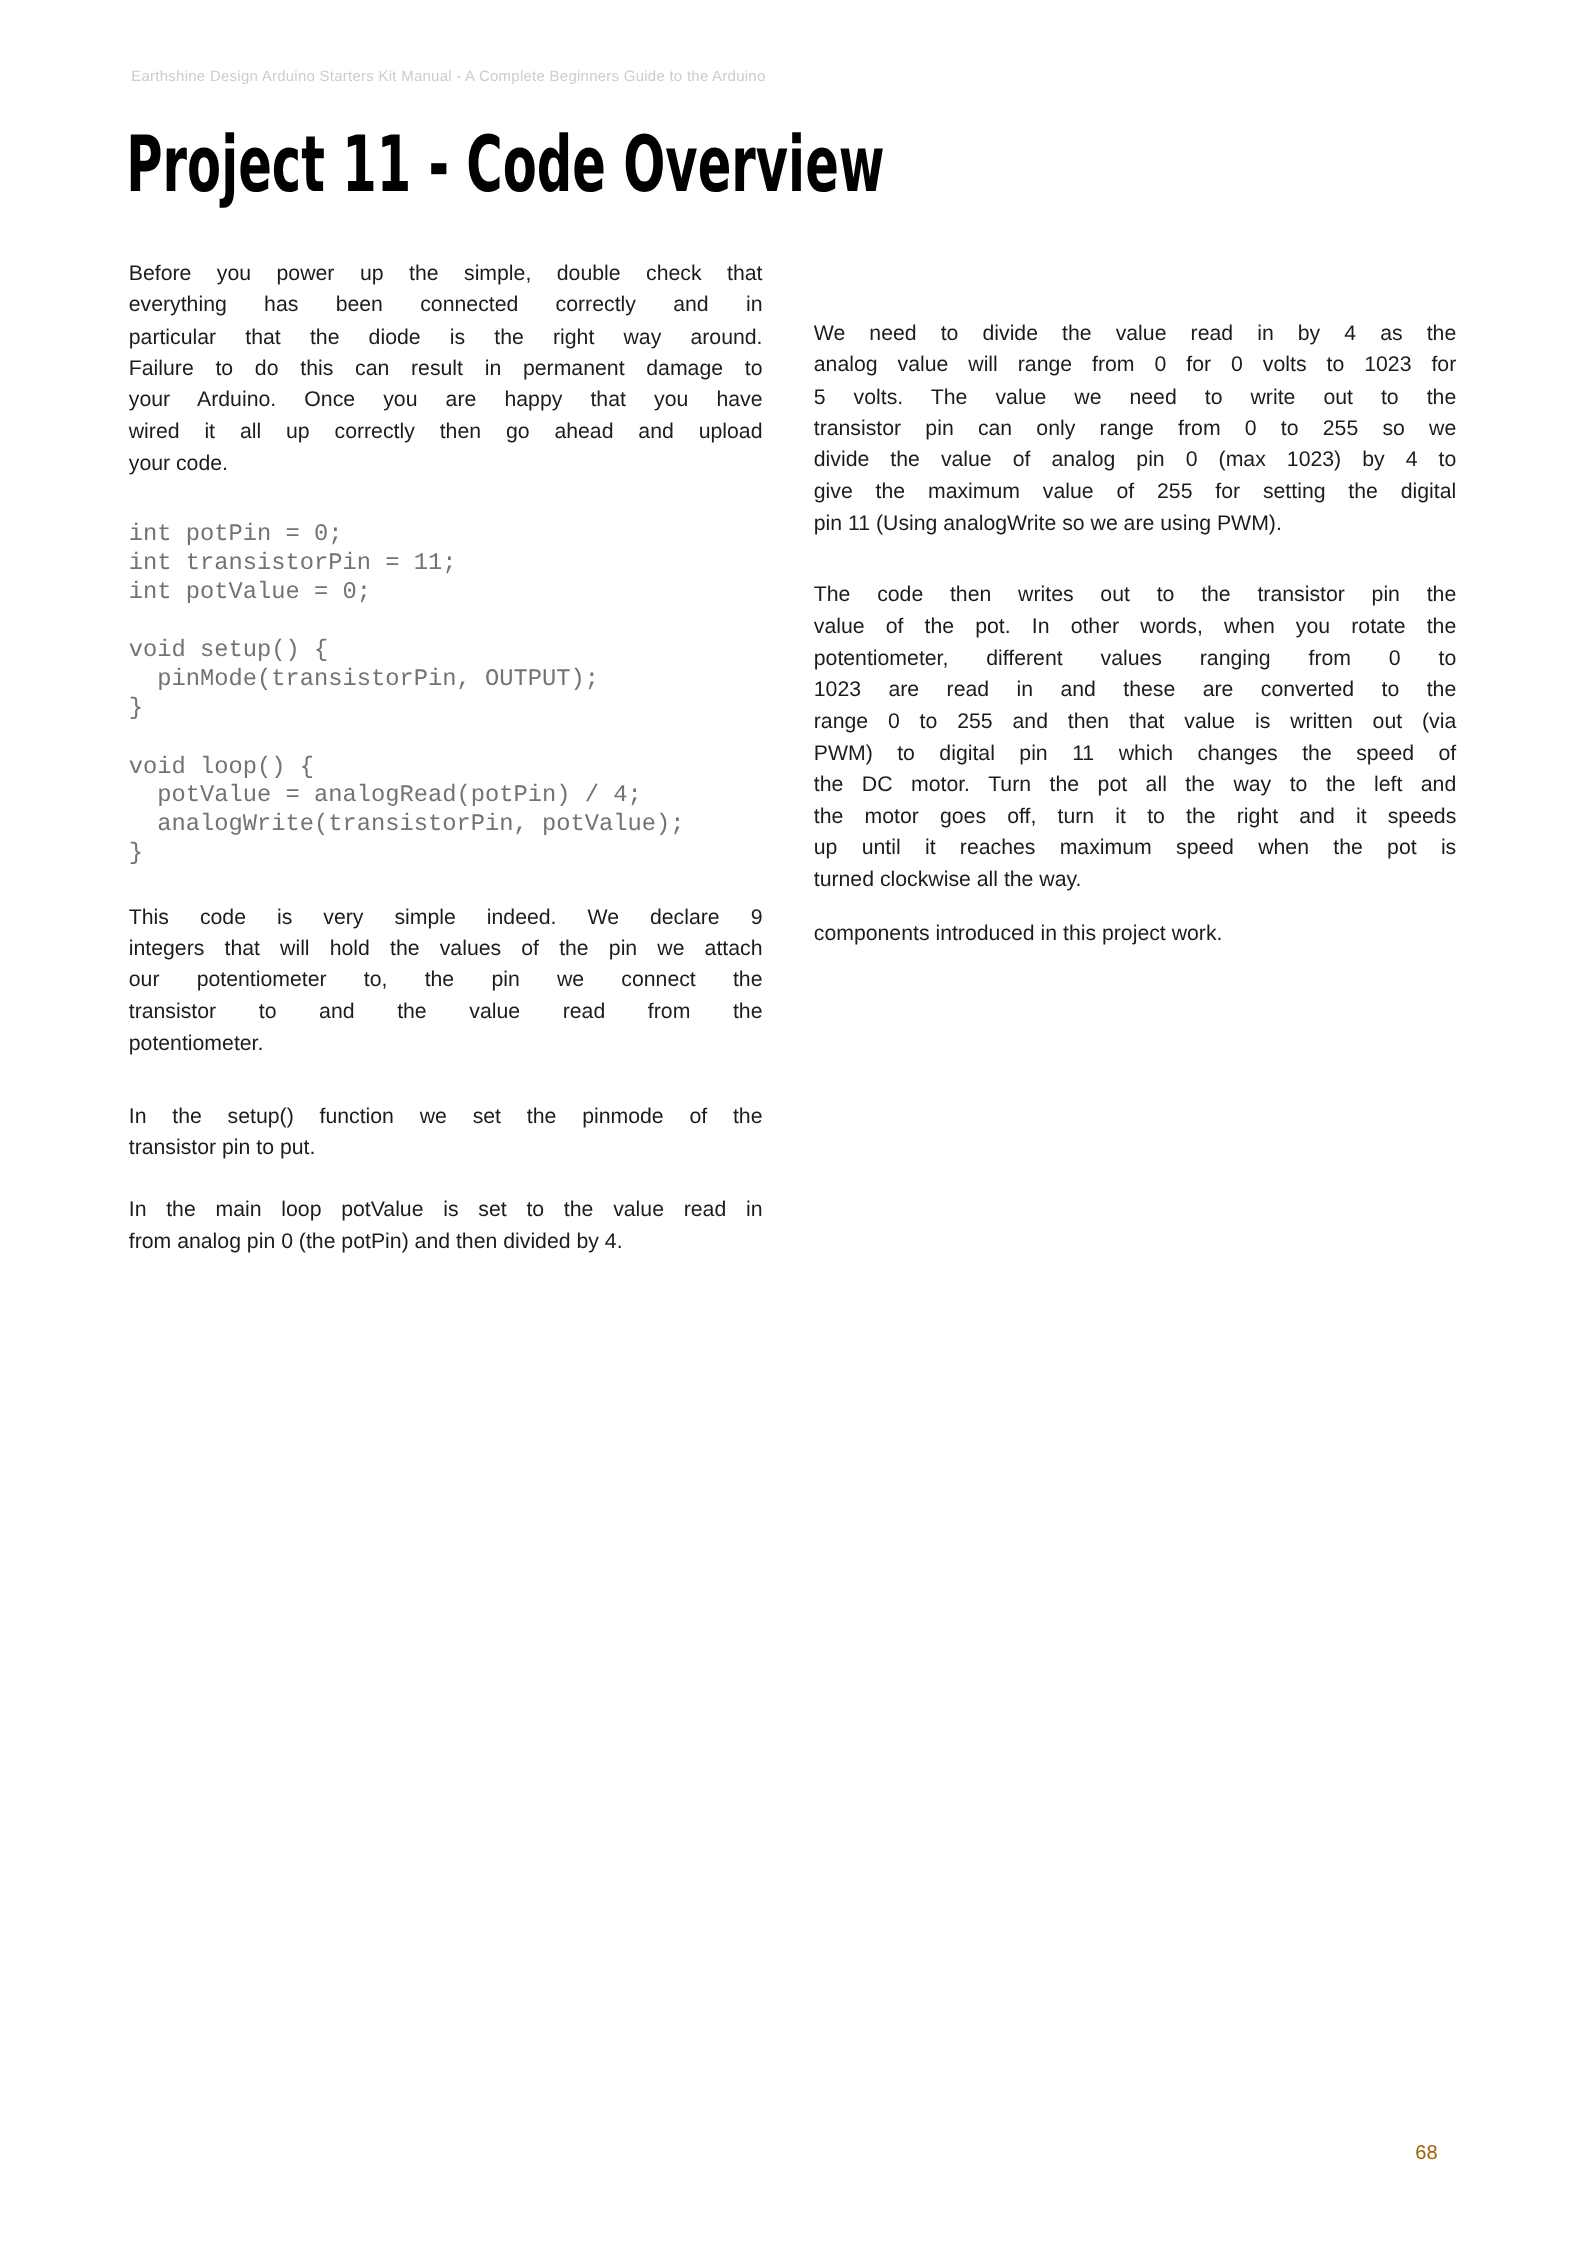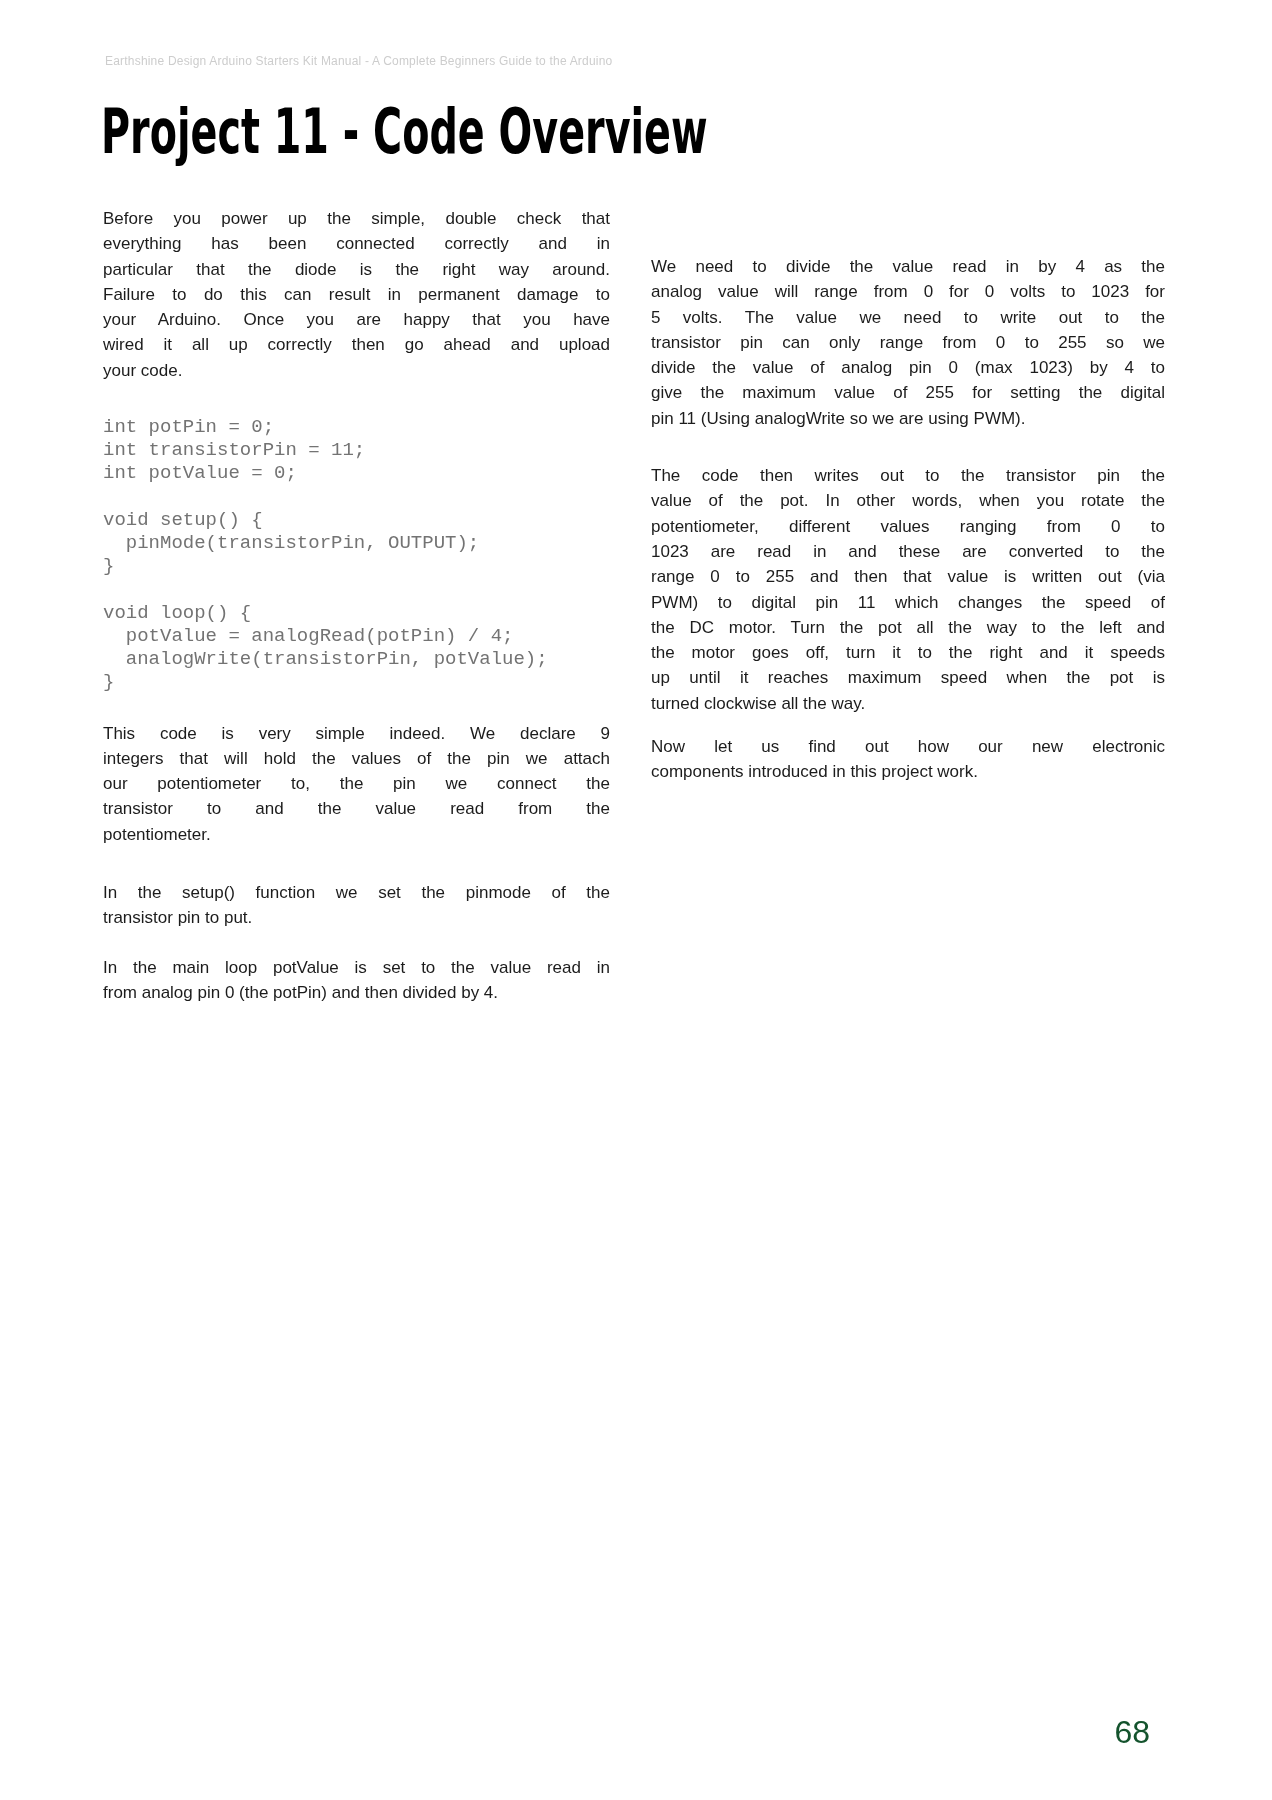--- a/index.html
+++ b/index.html
@@ -52,22 +52,22 @@
   }
   .m33 { margin-top: 33px; }
   .m32 { margin-top: 32px; }
   .m26 { margin-top: 26px; }
   .m24 { margin-top: 24px; }
   .m18 { margin-top: 18px; }
   .page-number {
     position: absolute;
     right: 122px;
     top: 1714px;
-    font-size: 32px;
-    color: #14532d;
+    font-size: 16px;
+    color: #a16207;
     text-align: right;
   }
 </style>
 </head>
 <body>
 
 <div class="page">
 
   <div class="header-line">Earthshine Design Arduino Starters Kit Manual - A Complete Beginners Guide to the Arduino</div>
 
@@ -117,20 +117,19 @@
         <div class="jline">potentiometer, different values ranging from 0 to</div>
         <div class="jline">1023 are read in and these are converted to the</div>
         <div class="jline">range 0 to 255 and then that value is written out (via</div>
         <div class="jline">PWM) to digital pin 11 which changes the speed of</div>
         <div class="jline">the DC motor. Turn the pot all the way to the left and</div>
         <div class="jline">the motor goes off, turn it to the right and it speeds</div>
         <div class="jline">up until it reaches maximum speed when the pot is</div>
         <div class="jline lastline">turned clockwise all the way.</div>
       </div>
     <div class="para m18">
-        <div class="jline">Now let us find out how our new electronic</div>
         <div class="jline lastline">components introduced in this project work.</div>
       </div>
   </div>
 
   <div class="page-number">68</div>
 
 </div>
 
 </body></html>

